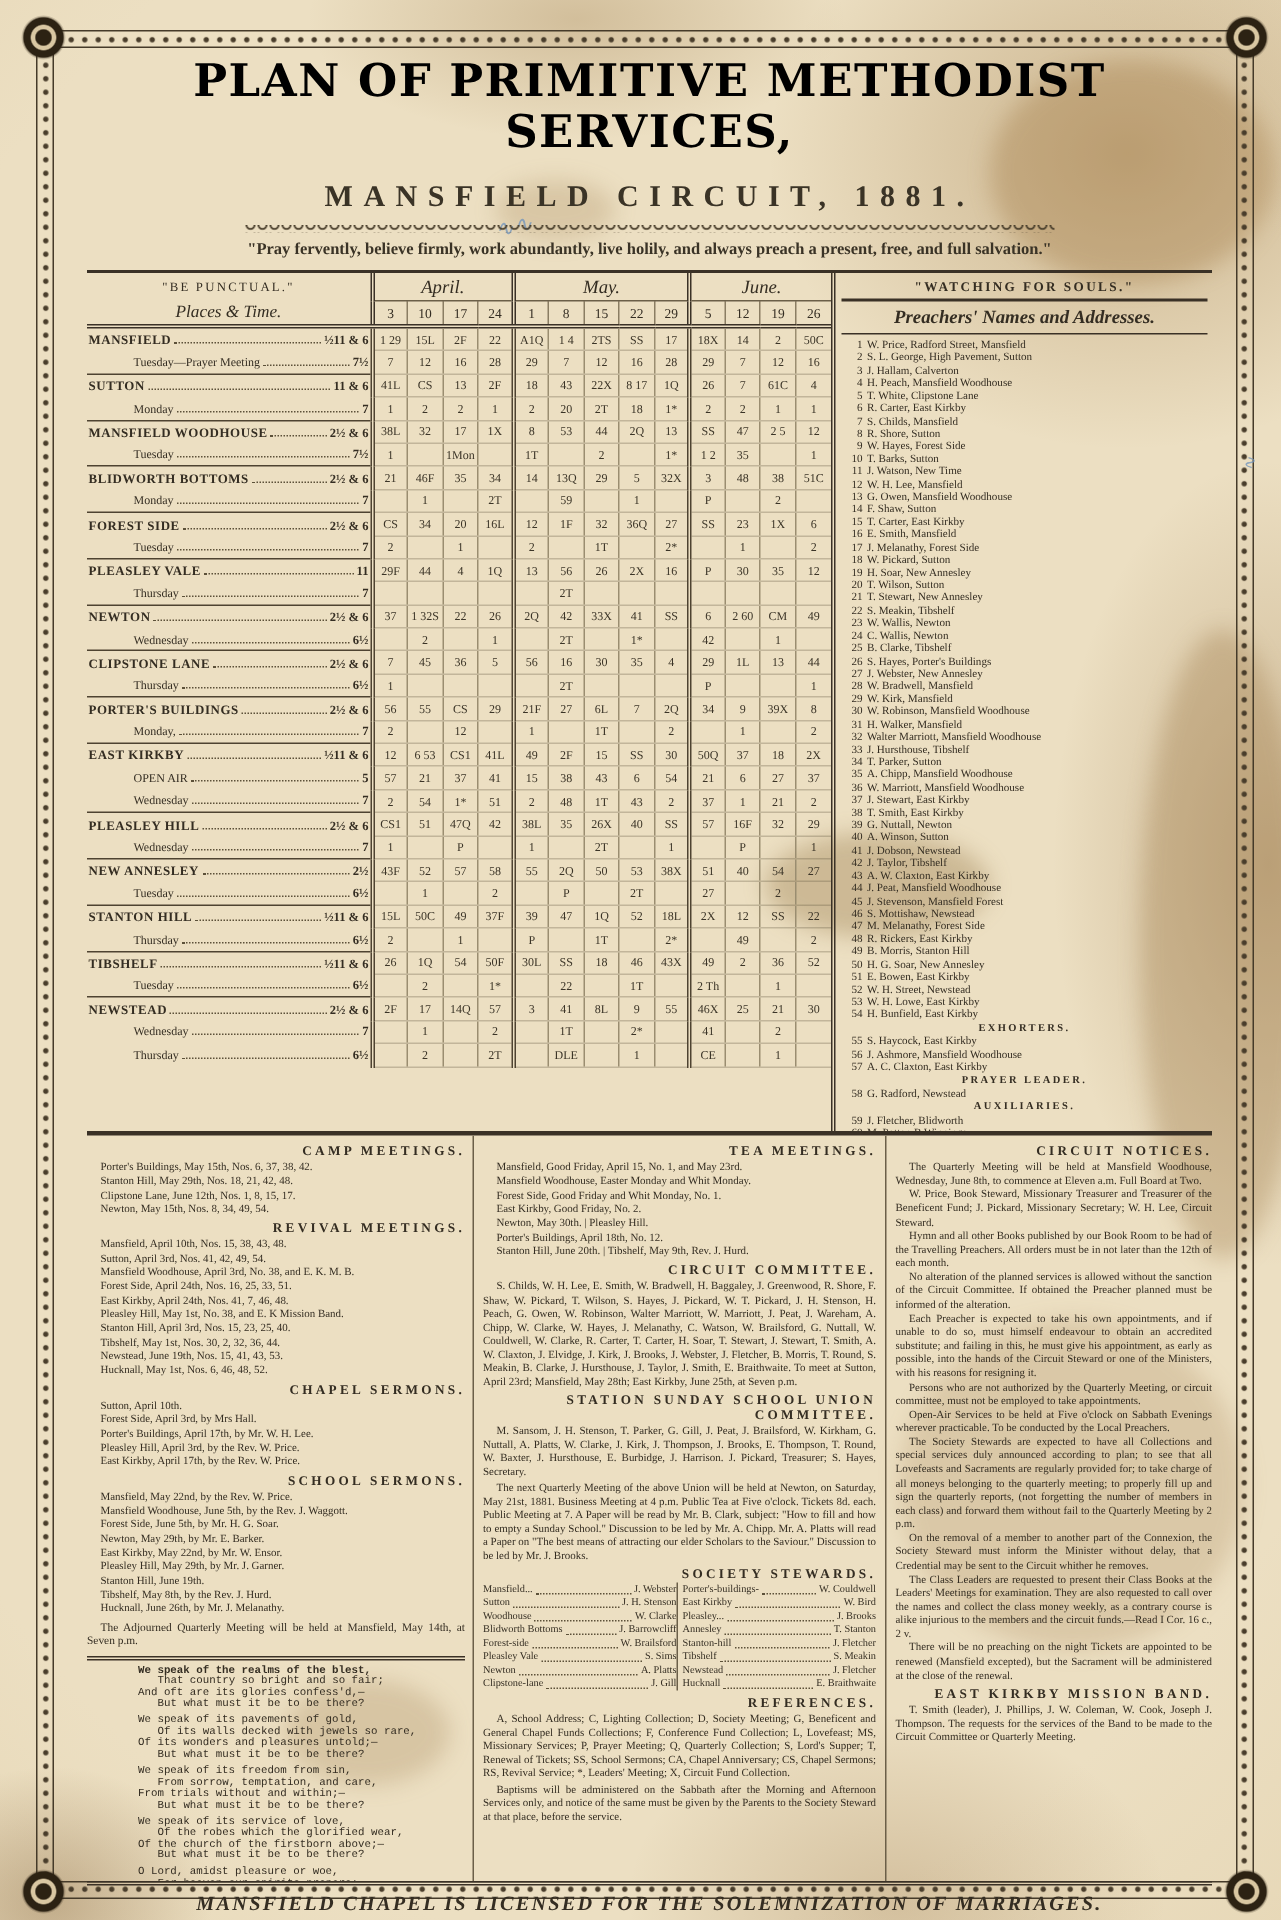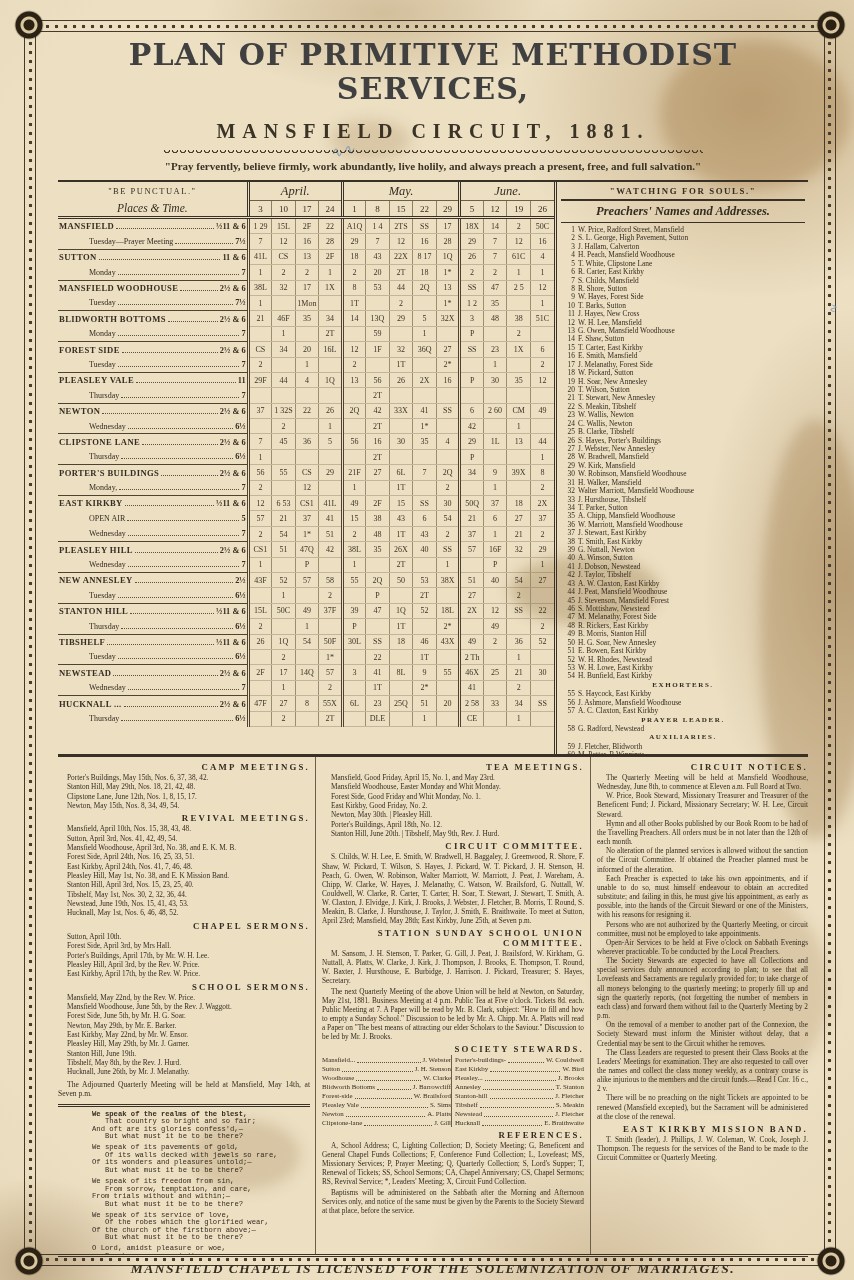--- a/index.html
+++ b/index.html
@@ -42,21 +42,21 @@
   .corner.bl{left:-11px;bottom:-11px;} .corner.br{right:-11px;bottom:-11px;}
 
   .bluemark{position:absolute;color:#6f93bd;opacity:.75;font-style:italic;transform:rotate(-12deg);font-size:15px;pointer-events:none;}
   .bm1{left:330px;top:142px;}
   .bm2{left:828px;top:300px;transform:rotate(80deg);font-size:12px;}
 
   .content{position:absolute;left:58px;top:36px;right:46px;bottom:28px;}
 
   
   .masthead{text-align:center;}
-  .title{font-family:"DejaVu Serif","Liberation Serif",serif;font-size:30px;font-weight:bold;letter-spacing:1px;color:#404040;margin:2px 0 0;line-height:34px;}
+  .title{font-family:"DejaVu Serif","Liberation Serif",serif;font-size:30px;font-weight:bold;letter-spacing:1px;color:#000000;margin:2px 0 0;line-height:34px;}
   .subtitle{font-size:20px;font-weight:bold;letter-spacing:7px;margin-top:14px;color:#3a3326;}
   .wavy{height:5px;width:540px;margin:7px auto 5px;
     background:radial-gradient(circle 3px at 4px 0px, transparent 1.8px, #4a3f2c 2.3px, #4a3f2c 3px, transparent 3.5px);
     background-size:8px 5px;background-repeat:repeat-x;}
   .motto{font-size:11px;font-weight:bold;margin-top:3px;color:#3a3326;}
 
   
   .plan-wrap{display:flex;margin-top:8px;border-top:2px solid #3a3126;border-bottom:2px solid #3a3126;height:572px;overflow:hidden;}
   .plan-table-area{width:496px;flex:none;}
   table.plan{border-collapse:collapse;table-layout:fixed;width:496px;}
@@ -875,42 +875,20 @@
               <td class="cell grp"></td>
               <td class="cell">1T</td>
               <td class="cell"></td>
               <td class="cell">2*</td>
               <td class="cell"></td>
               <td class="cell grp">41</td>
               <td class="cell"></td>
               <td class="cell">2</td>
               <td class="cell"></td>
             </tr>
-            <tr class="place-row">
-              <td class="pl-label">
-                <div class="pl-flex">
-                  <span class="nm">HUCKNALL ...</span>
-                  <span class="dots"></span>
-                  <span class="tm">2½ &amp; 6</span>
-                </div>
-              </td>
-              <td class="cell grp">47F</td>
-              <td class="cell">27</td>
-              <td class="cell">8</td>
-              <td class="cell">55X</td>
-              <td class="cell grp">6L</td>
-              <td class="cell">23</td>
-              <td class="cell">25Q</td>
-              <td class="cell">51</td>
-              <td class="cell">20</td>
-              <td class="cell grp">2 58</td>
-              <td class="cell">33</td>
-              <td class="cell">34</td>
-              <td class="cell">SS</td>
-            </tr>
             <tr class="sub-row">
               <td class="pl-label">
                 <div class="pl-flex">
                   <span class="nm">Thursday</span>
                   <span class="dots"></span>
                   <span class="tm">6½</span>
                 </div>
               </td>
               <td class="cell grp"></td>
               <td class="cell">2</td>
@@ -968,21 +946,21 @@
           <div class="pr-line">
             <span class="pr-num">9</span>
             <span class="pr-text">W. Hayes, Forest Side</span>
           </div>
           <div class="pr-line">
             <span class="pr-num">10</span>
             <span class="pr-text">T. Barks, Sutton</span>
           </div>
           <div class="pr-line">
             <span class="pr-num">11</span>
-            <span class="pr-text">J. Hayes, New Cross</span>
+            <span class="pr-text">J. Watson, New Time</span>
           </div>
           <div class="pr-line">
             <span class="pr-num">12</span>
             <span class="pr-text">W. H. Lee, Mansfield</span>
           </div>
           <div class="pr-line">
             <span class="pr-num">13</span>
             <span class="pr-text">G. Owen, Mansfield Woodhouse</span>
           </div>
           <div class="pr-line">
@@ -1132,21 +1110,21 @@
           <div class="pr-line">
             <span class="pr-num">50</span>
             <span class="pr-text">H. G. Soar, New Annesley</span>
           </div>
           <div class="pr-line">
             <span class="pr-num">51</span>
             <span class="pr-text">E. Bowen, East Kirkby</span>
           </div>
           <div class="pr-line">
             <span class="pr-num">52</span>
-            <span class="pr-text">W. H. Rhodes, Newstead</span>
+            <span class="pr-text">W. H. Street, Newstead</span>
           </div>
           <div class="pr-line">
             <span class="pr-num">53</span>
             <span class="pr-text">W. H. Lowe, East Kirkby</span>
           </div>
           <div class="pr-line">
             <span class="pr-num">54</span>
             <span class="pr-text">H. Bunfield, East Kirkby</span>
           </div>
           <div class="pr-subhead">EXHORTERS.</div>

